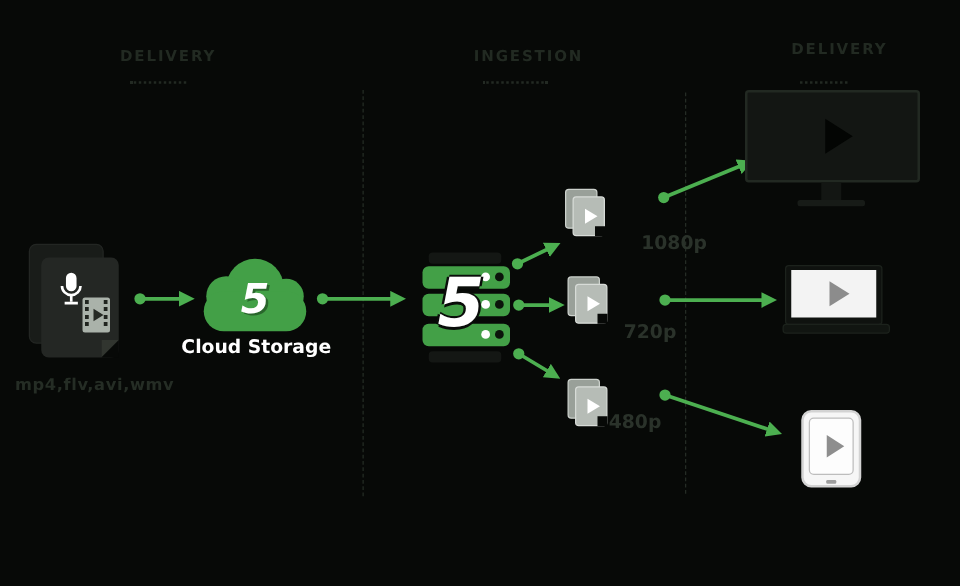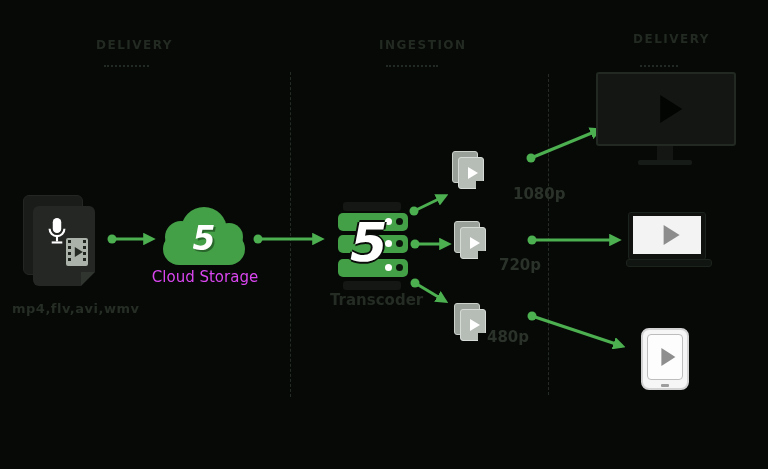--- a/index.html
+++ b/index.html
@@ -34,21 +34,21 @@
   
   .cloud{position:absolute;left:163px;top:207px;width:82px;height:58px;z-index:3;}
   .cloud .puff,.cloud .base{position:absolute;background:#43a047;}
   .cloud .base{left:0;top:26px;width:82px;height:32px;border-radius:16px;}
   .cloud .p1{left:2px;top:14px;width:32px;height:32px;border-radius:50%;}
   .cloud .p2{left:18px;top:0;width:46px;height:46px;border-radius:50%;}
   .cloud .p3{left:52px;top:16px;width:28px;height:28px;border-radius:50%;}
   .cloud .logo5{position:absolute;left:0;right:0;top:12px;text-align:center;color:#ffffff;
     font-size:33px;font-weight:bold;font-style:italic;text-shadow:2px 2px 0 rgba(10,30,10,.45);}
   .cloud-label{position:absolute;left:142px;top:268px;width:126px;text-align:center;
-    color:#d946ef;font-size:15px;font-weight:normal;white-space:nowrap;}
+    color:#ffffff;font-size:15px;font-weight:bold;white-space:nowrap;}
   
   .server{position:absolute;left:336px;top:202px;width:76px;height:94px;z-index:3;}
   .server .shadow{position:absolute;left:7px;width:58px;height:9px;background:#141714;border-radius:3px;}
   .server .sh-t{top:0;} .server .sh-b{top:79px;}
   .server .bar{position:absolute;left:2px;width:70px;height:18px;background:#43a047;border-radius:5px;}
   .server .b1{top:11px;} .server .b2{top:33px;} .server .b3{top:57px;}
   .server .bar::before{content:"";position:absolute;left:47px;top:5px;width:7px;height:7px;border-radius:50%;background:#ffffff;}
   .server .bar::after{content:"";position:absolute;left:58px;top:5px;width:7px;height:7px;border-radius:50%;background:#0b140b;}
   .server .logo5{position:absolute;left:14px;top:12px;color:#ffffff;font-size:54px;line-height:58px;
     font-weight:bold;font-style:italic;
@@ -173,21 +173,20 @@
   <div class="cloud-label">Cloud Storage</div>
 
   <div class="server">
     <div class="shadow sh-t"></div>
     <div class="bar b1"></div>
     <div class="bar b2"></div>
     <div class="bar b3"></div>
     <div class="shadow sh-b"></div>
     <div class="logo5">5</div>
   </div>
-  <div class="server-label">Transcoder</div>
 
   <div class="vfile" style="left:452px;top:151px;">
     <div class="sheet-back"></div>
     <div class="sheet-front">
         <div class="fold"></div>
       <div class="play"></div>
       </div>
   </div>
   <div class="rend-label" style="left:499px;top:185px;margin-left:14px;">1080p</div>
 

